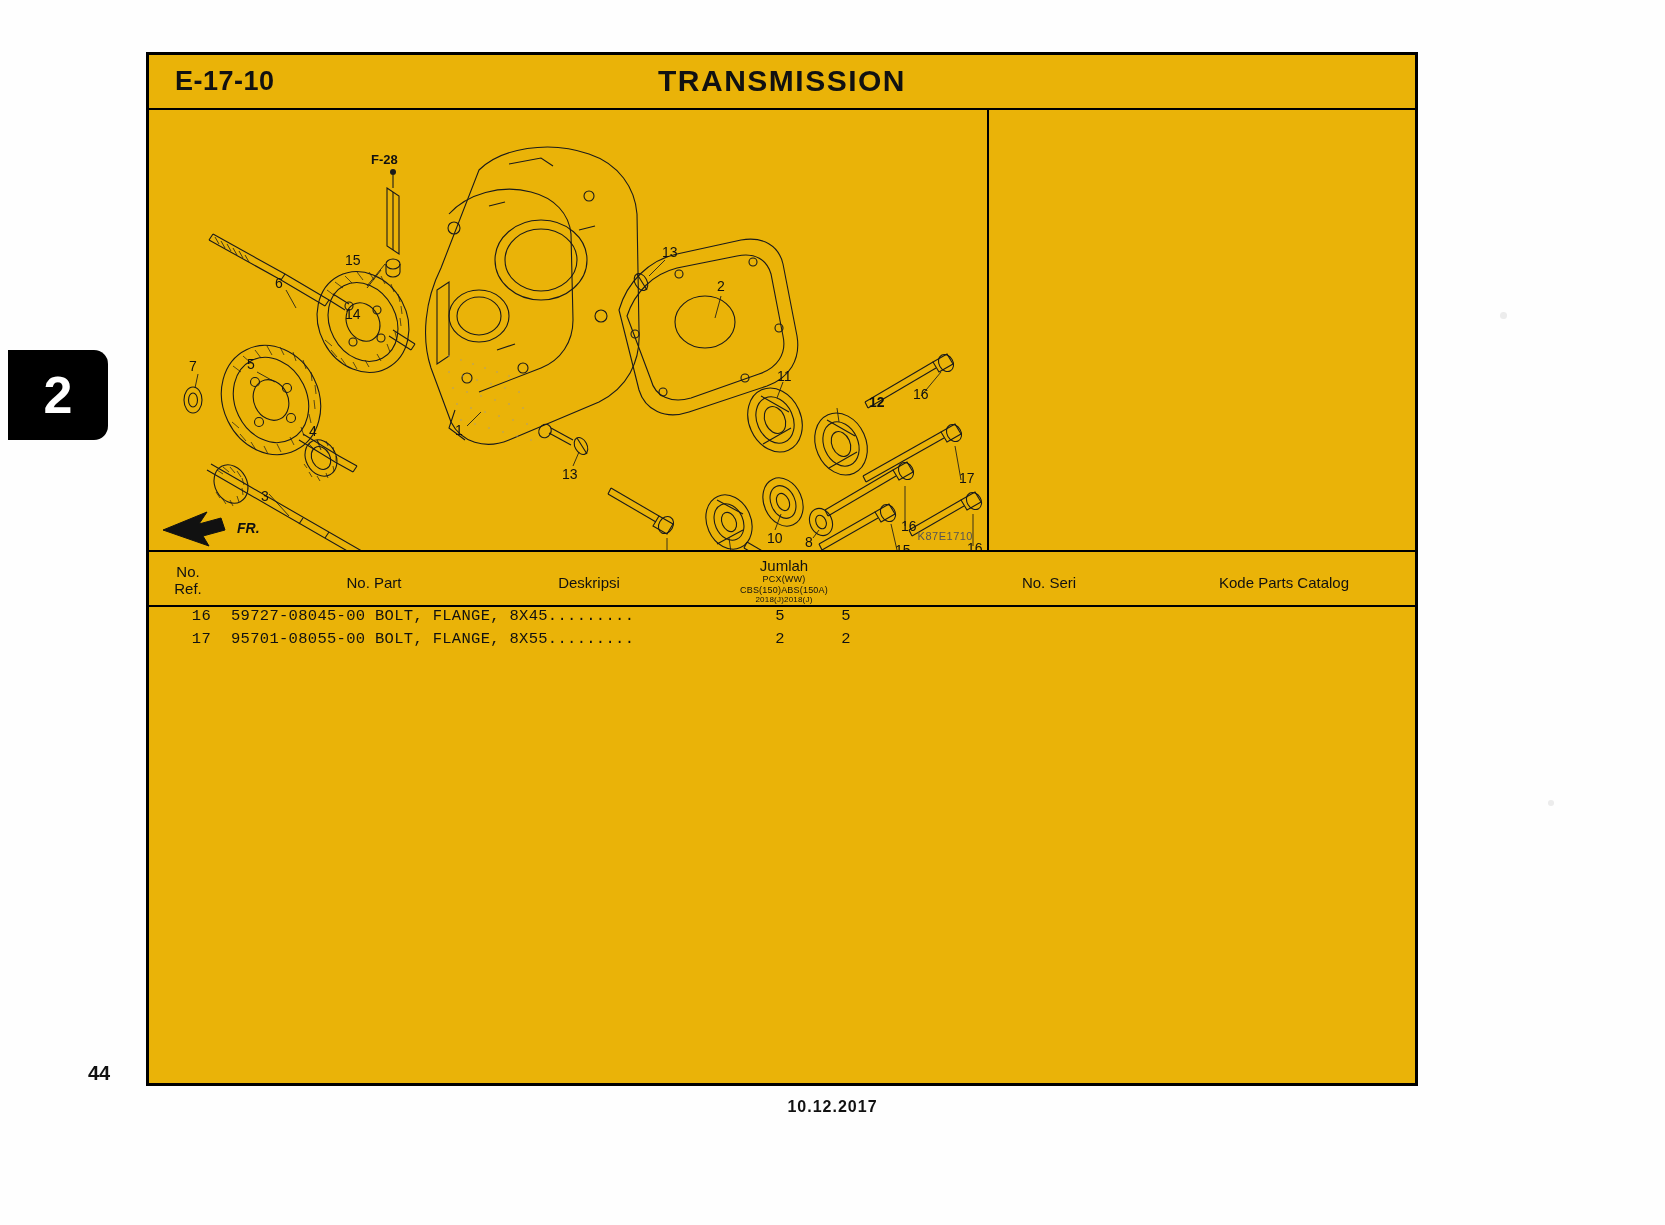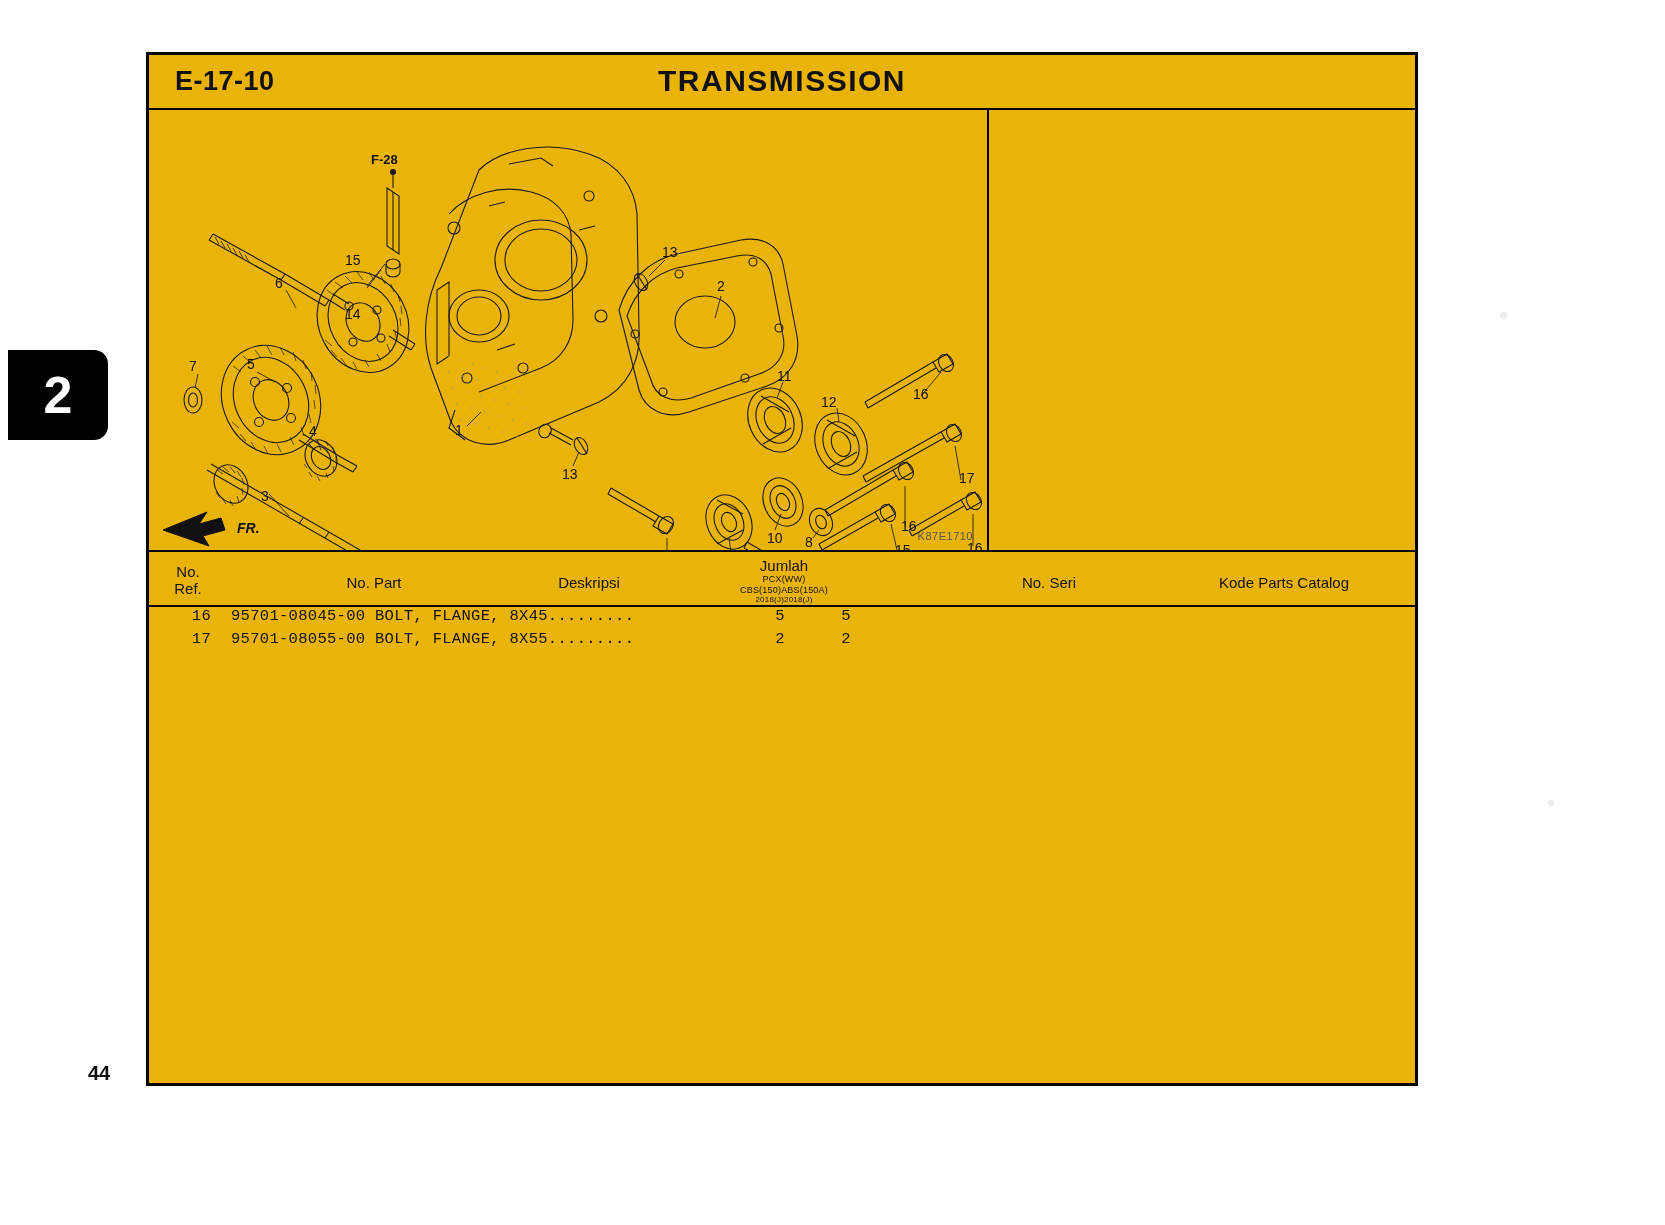--- a/index.html
+++ b/index.html
@@ -477,21 +477,21 @@
       <div class="lbl" style="left:40px;top:248px;">7</div>
       <div class="lbl" style="left:160px;top:313px;">4</div>
       <div class="lbl" style="left:112px;top:378px;">3</div>
       <div class="lbl" style="left:306px;top:312px;">1</div>
       <div class="lbl" style="left:568px;top:168px;">2</div>
       <div class="lbl" style="left:513px;top:134px;">13</div>
       <div class="lbl" style="left:413px;top:356px;">13</div>
       <div class="lbl" style="left:196px;top:168px;margin-top:28px;">14</div>
       <div class="lbl" style="left:196px;top:142px;">15</div>
       <div class="lbl" style="left:628px;top:258px;">11</div>
-      <div class="lbl" style="left:672px;top:284px;">12</div>
+      <div class="lbl" style="left:720px;top:284px;font-weight:bold;">12</div>
 
       <div class="lbl" style="left:618px;top:420px;">10</div>
       <div class="lbl" style="left:656px;top:424px;">8</div>
       <div class="lbl" style="left:764px;top:276px;">16</div>
       <div class="lbl" style="left:810px;top:360px;">17</div>
       <div class="lbl" style="left:752px;top:408px;">16</div>
       <div class="lbl" style="left:746px;top:432px;">15</div>
       <div class="lbl" style="left:818px;top:430px;">16</div>
 
       <div class="diagram-code">K87E1710</div>
@@ -518,29 +518,30 @@
           <span class="s">2018(J)</span>
         </div>
       </div>
       <div class="th th-seri">No. Seri</div>
       <div class="th th-kode">Kode Parts Catalog</div>
     </div>
 
     <div class="rows">
       <div class="row">
         <span class="c-ref">16</span>
-        <span class="c-part">95701-08045-00 BOLT, FLANGE, 8X45.........</span>
+        <span class="c-part">59727-08045-00 BOLT, FLANGE, 8X45.........</span>
         <span class="c-q1">5</span>
         <span class="c-q2">5</span>
       </div>
       <div class="row">
         <span class="c-ref">17</span>
         <span class="c-part">95701-08055-00 BOLT, FLANGE, 8X55.........</span>
         <span class="c-q1">2</span>
         <span class="c-q2">2</span>
       </div>
     </div>
 
   </div>
 
   <div class="pageno">44</div>
+  <div class="footer-date">10.12.2017</div>
 
 </div>
 
 </body></html>

